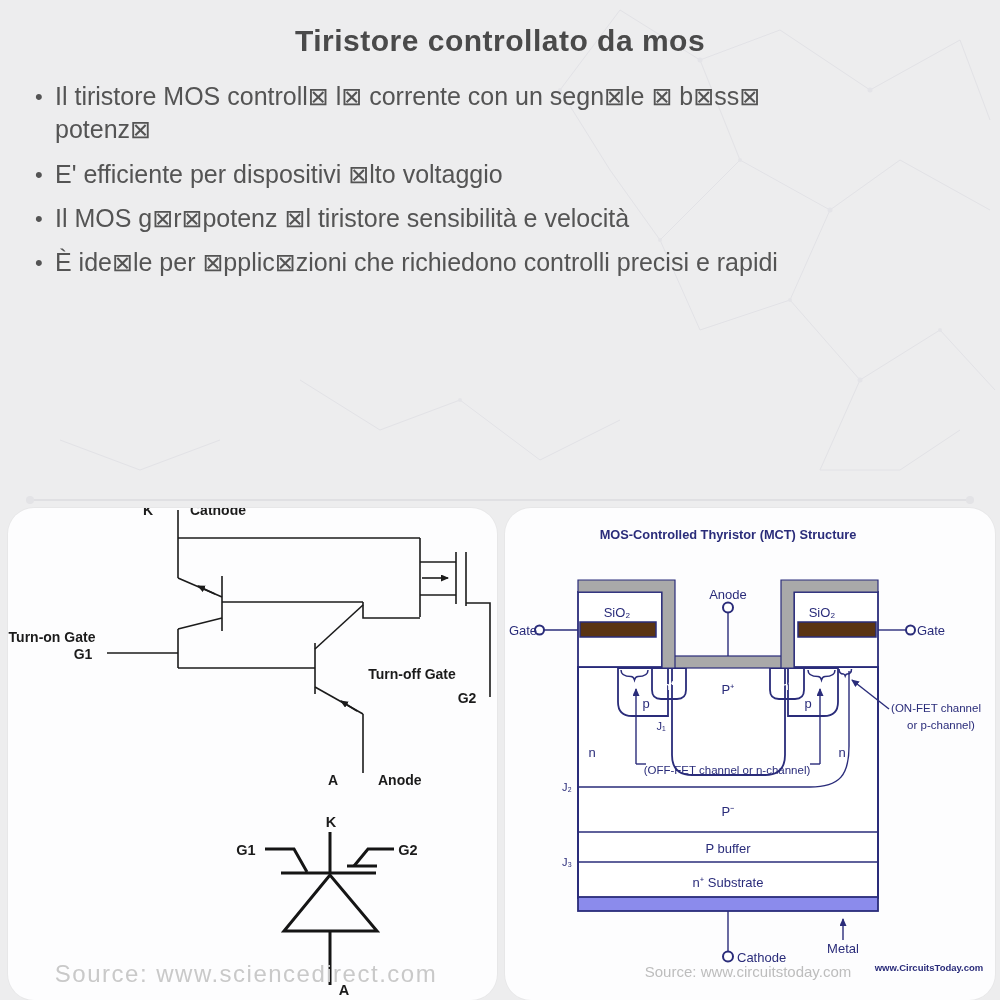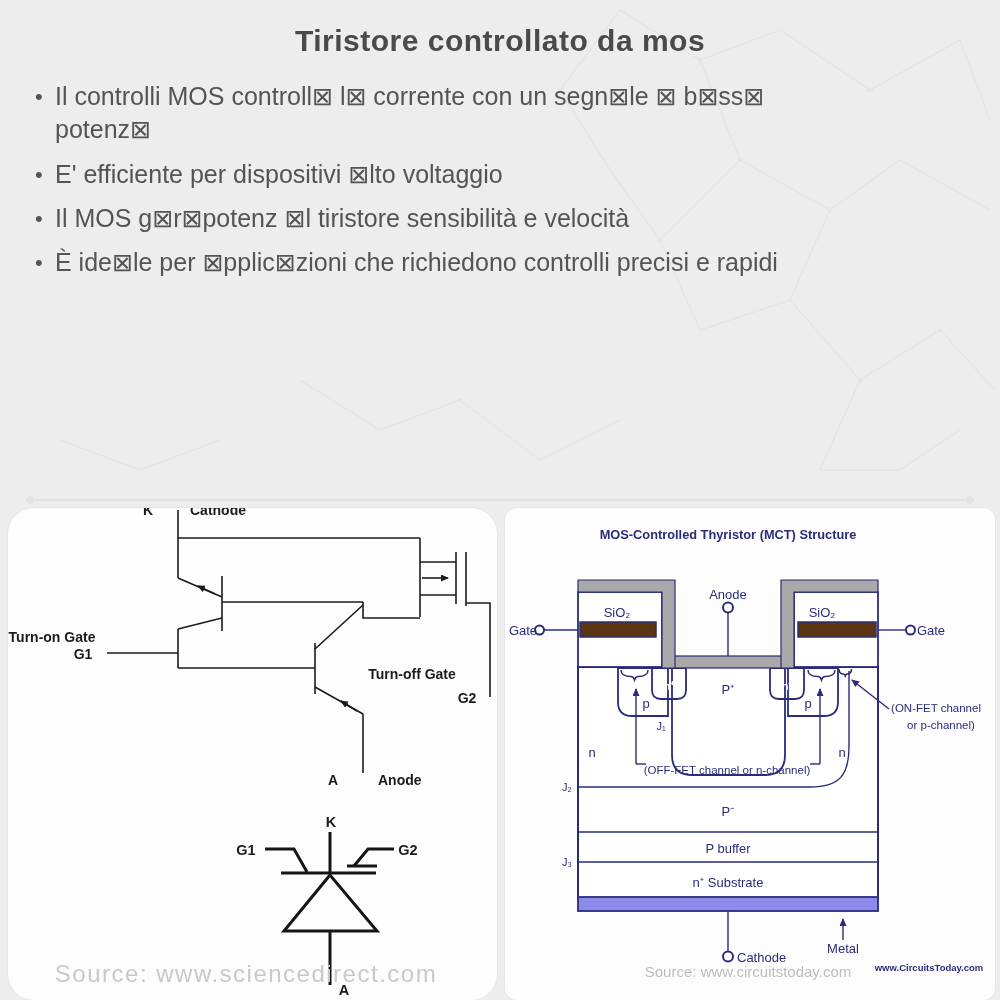--- a/index.html
+++ b/index.html
@@ -19,21 +19,21 @@
     font-size:25px;color:#545454;line-height:1.33;
   }
   .bullet-item{display:flex;margin-bottom:11px;}
   .bullet-dot{width:20px;flex:0 0 20px;font-size:22px;line-height:1.5;color:#545454;}
   .bullet-text{width:780px;}
   .card{
     position:absolute;top:508px;height:492px;background:#fdfdfe;
     border-radius:26px;box-shadow:0 0 0 1px rgba(0,0,0,0.025);
   }
   .card-left{left:8px;width:489px;}
-  .card-right{left:505px;width:490px;border-radius:12px;}
+  .card-right{left:505px;width:490px;}
   .card svg{display:block;}
   
   .ct{font-family:"Liberation Sans",sans-serif;font-weight:bold;font-size:14px;fill:#1b1b1b;}
   .ct-sym{font-size:14.5px;}
   .wm{font-family:"Liberation Sans",sans-serif;font-size:24px;letter-spacing:1.5px;fill:#c9c9c9;}
   
   .nt{font-family:"Liberation Sans",sans-serif;fill:#2a2c7a;font-size:13px;}
   .nt-title{font-size:12.8px;font-weight:bold;}
   .nt-s{font-size:11.5px;}
   .nt-j{font-size:11px;}
@@ -77,21 +77,21 @@
     <circle cx="30" cy="500" r="4" fill="#e3e3e6"></circle>
     <circle cx="970" cy="500" r="4" fill="#e3e3e6"></circle>
   </g>
 </svg>
 
 <div class="page-title">Tiristore controllato da mos</div>
 
 <div class="bullets">
   <div class="bullet-item">
     <span class="bullet-dot">•</span>
-    <span class="bullet-text">Il controlli MOS controll⊠ l⊠ corrente con un segn⊠le ⊠ b⊠ss⊠ potenz⊠</span>
+    <span class="bullet-text">Il tiristore MOS controll⊠ l⊠ corrente con un segn⊠le ⊠ b⊠ss⊠ potenz⊠</span>
   </div>
   <div class="bullet-item">
     <span class="bullet-dot">•</span>
     <span class="bullet-text">E' efficiente per dispositivi ⊠lto voltaggio</span>
   </div>
   <div class="bullet-item">
     <span class="bullet-dot">•</span>
     <span class="bullet-text">Il MOS g⊠r⊠potenz ⊠l tiristore sensibilità e velocità</span>
   </div>
   <div class="bullet-item">

